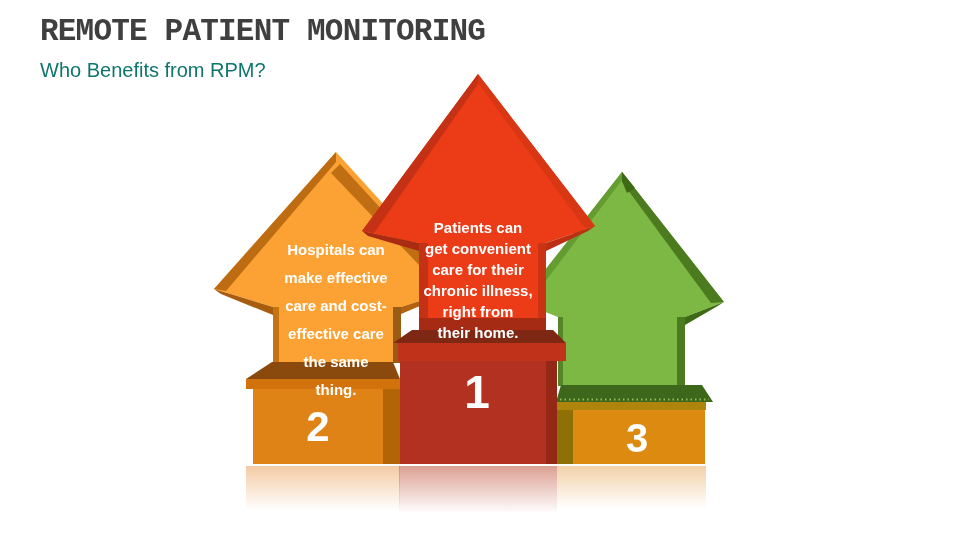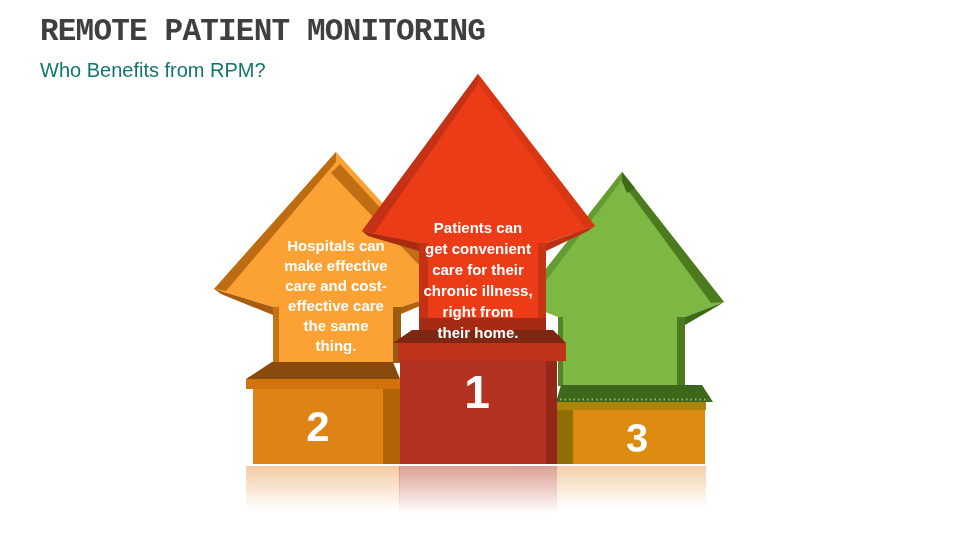--- a/index.html
+++ b/index.html
@@ -21,21 +21,21 @@
     font-size:20px;font-weight:normal;
     color:#0f766e;white-space:nowrap;
   }
   .arrow-text{
     position:absolute;
     width:164px;
     transform:translateX(-50%);
     color:#ffffff;
     font-size:15px;
     font-weight:bold;
-    line-height:20px;
+    line-height:28px;
     text-align:center;
     white-space:pre-line;
   }
   .rank{
     position:absolute;
     transform:translate(-50%,-50%);
     color:#ffffff;
     font-weight:bold;
   }
   .refl{position:absolute;top:466px;height:54px;}

